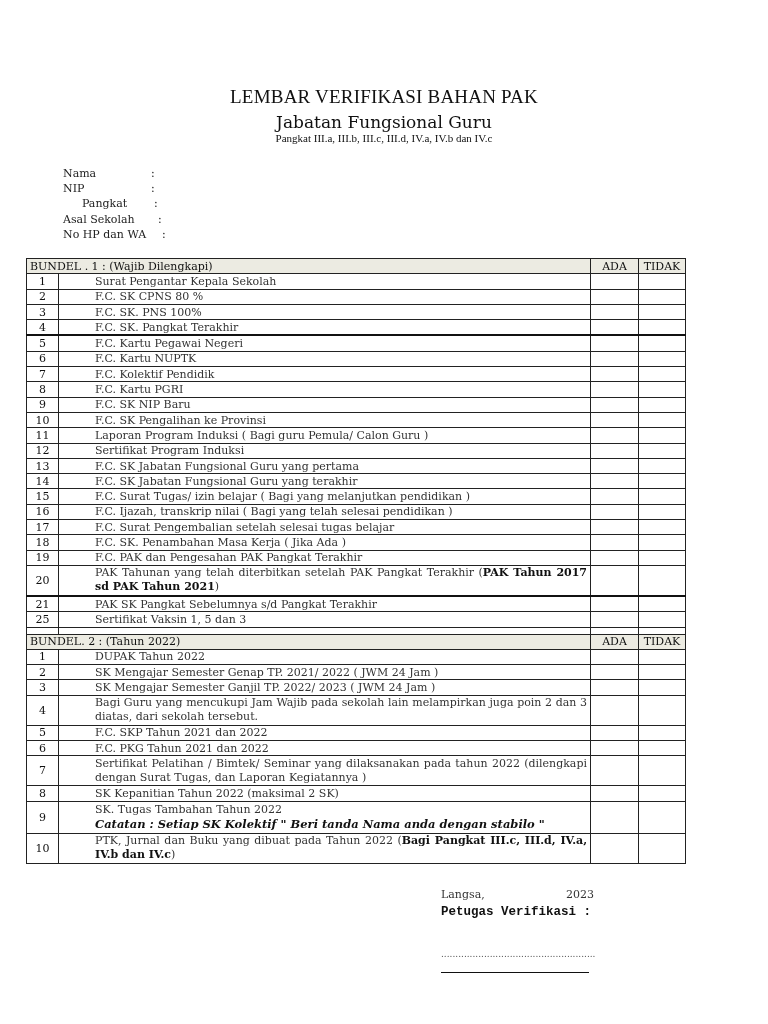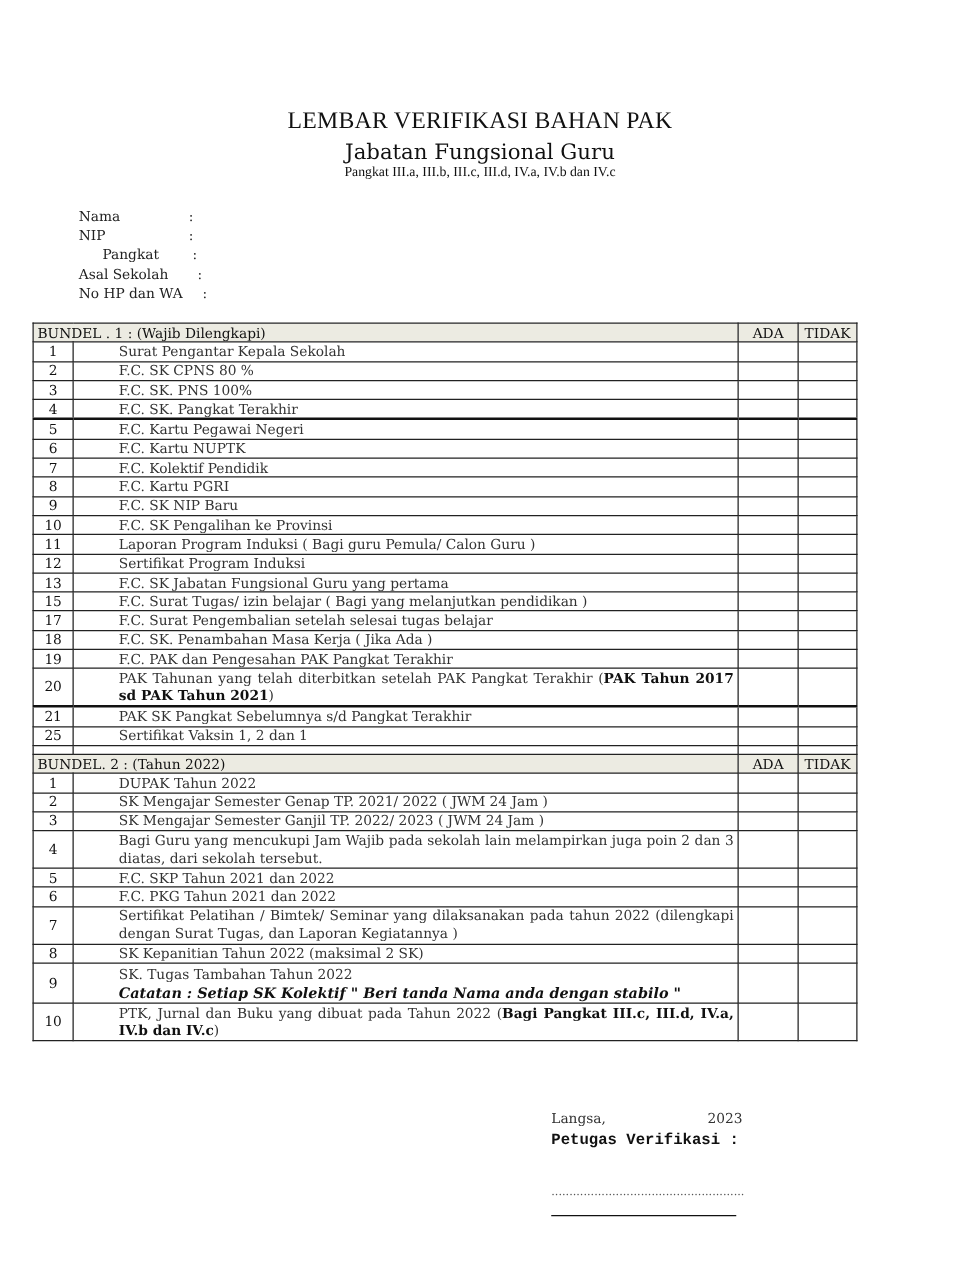--- a/index.html
+++ b/index.html
@@ -150,22 +150,34 @@
         <td class="chk"></td>
         <td class="chk2"></td>
       </tr>
     <tr>
         <td class="num">13</td>
         <td class="desc">F.C. SK Jabatan Fungsional Guru yang pertama</td>
         <td class="chk"></td>
         <td class="chk2"></td>
       </tr>
     <tr>
+        <td class="num">14</td>
+        <td class="desc">F.C. SK Jabatan Fungsional Guru yang terakhir</td>
+        <td class="chk"></td>
+        <td class="chk2"></td>
+      </tr>
+    <tr>
         <td class="num">15</td>
         <td class="desc">F.C. Surat Tugas/ izin belajar ( Bagi yang melanjutkan pendidikan )</td>
+        <td class="chk"></td>
+        <td class="chk2"></td>
+      </tr>
+    <tr>
+        <td class="num">16</td>
+        <td class="desc">F.C. Ijazah, transkrip nilai ( Bagi yang telah selesai pendidikan )</td>
         <td class="chk"></td>
         <td class="chk2"></td>
       </tr>
     <tr>
         <td class="num">17</td>
         <td class="desc">F.C. Surat Pengembalian setelah selesai tugas belajar</td>
         <td class="chk"></td>
         <td class="chk2"></td>
       </tr>
     <tr>
@@ -187,21 +199,21 @@
         <td class="chk2"></td>
     </tr>
     <tr class="thick">
         <td class="num">21</td>
         <td class="desc">PAK SK Pangkat Sebelumnya s/d Pangkat Terakhir</td>
         <td class="chk"></td>
         <td class="chk2"></td>
       </tr>
     <tr>
         <td class="num">25</td>
-        <td class="desc">Sertifikat Vaksin 1, 2 dan 1</td>
+        <td class="desc">Sertifikat Vaksin 1, 5 dan 3</td>
         <td class="chk"></td>
         <td class="chk2"></td>
       </tr>
     <tr>
         <td class="num" style="height:6px;"></td>
         <td class="desc" style="height:6px;"></td>
         <td class="chk" style="height:6px;"></td>
         <td class="chk2" style="height:6px;"></td>
       </tr>
 

